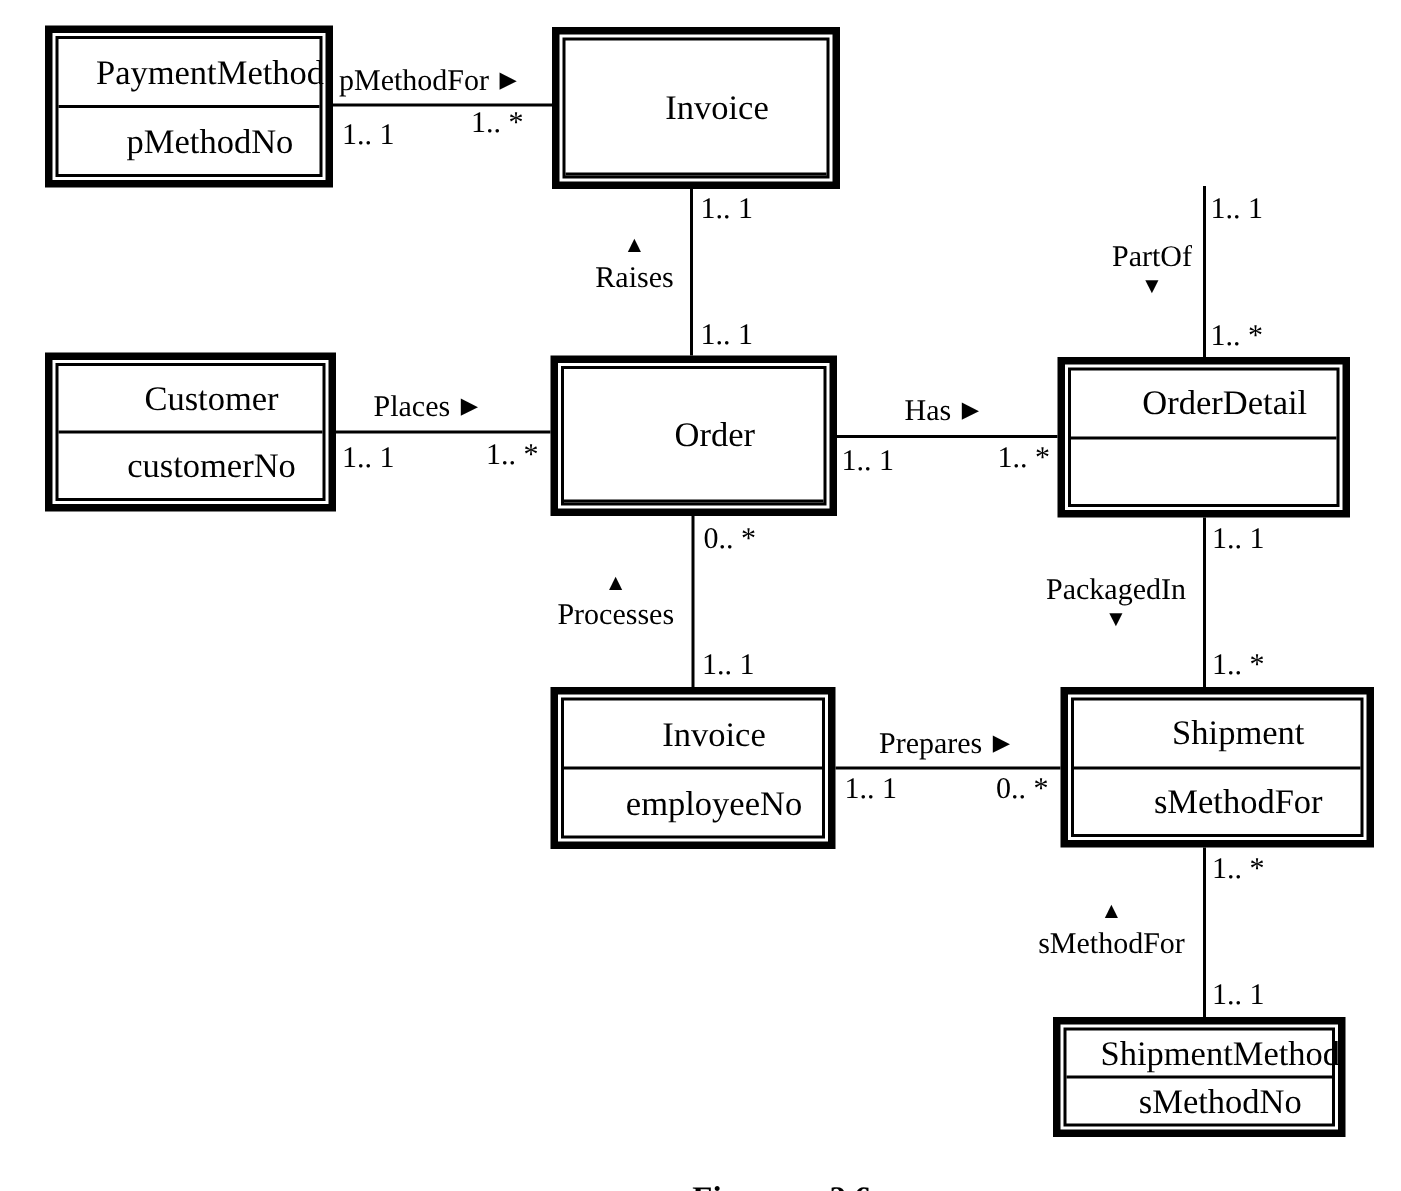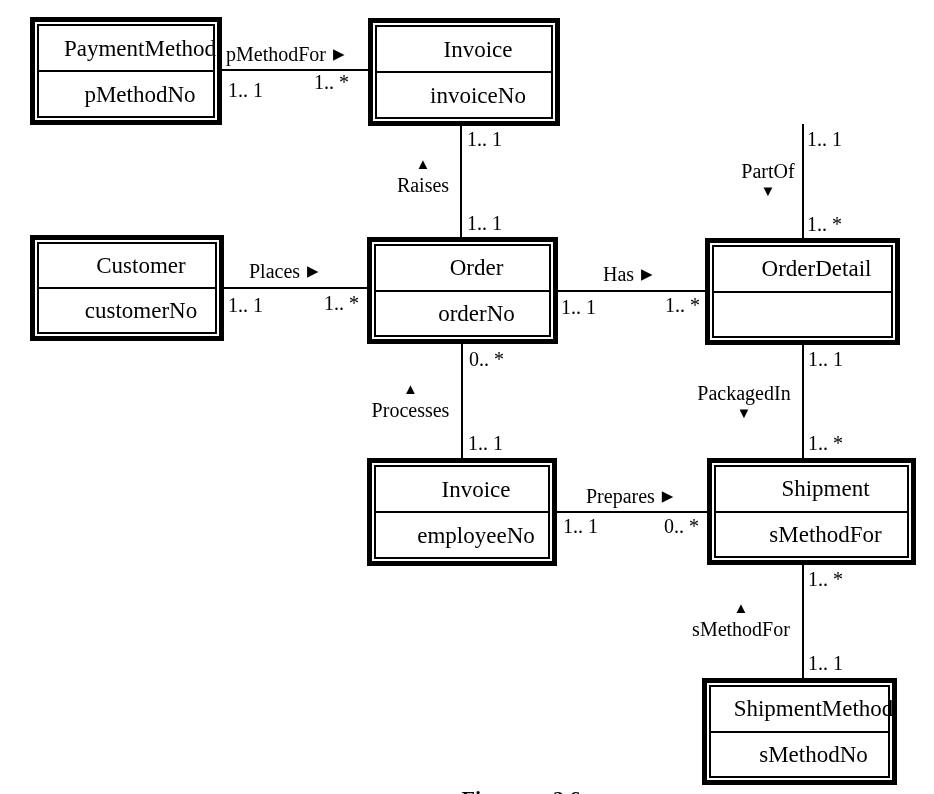--- a/index.html
+++ b/index.html
@@ -43,54 +43,52 @@
 
   <div class="entity" style="left:30px;top:17px;width:192px;height:108px">
     <div class="inner">
         <div class="comp name">PaymentMethod</div>
     <div class="comp">pMethodNo</div>
       </div>
   </div>
   <div class="entity" style="left:368px;top:18px;width:192px;height:108px">
     <div class="inner">
         <div class="comp name">Invoice</div>
-    <div class="comp">invoiceNo</div>
       </div>
   </div>
   <div class="entity" style="left:30px;top:235px;width:194px;height:106px">
     <div class="inner">
         <div class="comp name">Customer</div>
     <div class="comp">customerNo</div>
       </div>
   </div>
   <div class="entity" style="left:367px;top:237px;width:191px;height:107px">
     <div class="inner">
         <div class="comp name">Order</div>
-    <div class="comp">orderNo</div>
       </div>
   </div>
   <div class="entity" style="left:705px;top:238px;width:195px;height:107px">
     <div class="inner">
         <div class="comp name">OrderDetail</div>
     <div class="comp"></div>
       </div>
   </div>
   <div class="entity" style="left:367px;top:458px;width:190px;height:108px">
     <div class="inner">
         <div class="comp name">Invoice</div>
     <div class="comp">employeeNo</div>
       </div>
   </div>
   <div class="entity" style="left:707px;top:458px;width:209px;height:107px">
     <div class="inner">
         <div class="comp name">Shipment</div>
     <div class="comp">sMethodFor</div>
       </div>
   </div>
-  <div class="entity" style="left:702px;top:678px;width:195px;height:107px">
+  <div class="entity" style="left:702px;top:678px;width:195px;height:80px">
     <div class="inner">
         <div class="comp name">ShipmentMethod</div>
     <div class="comp">sMethodNo</div>
       </div>
   </div>
 
   <div class="rel-h" style="left:226px;top:44px">
     <span>pMethodFor</span>
     <span class="arrow">▶</span>
   </div>

